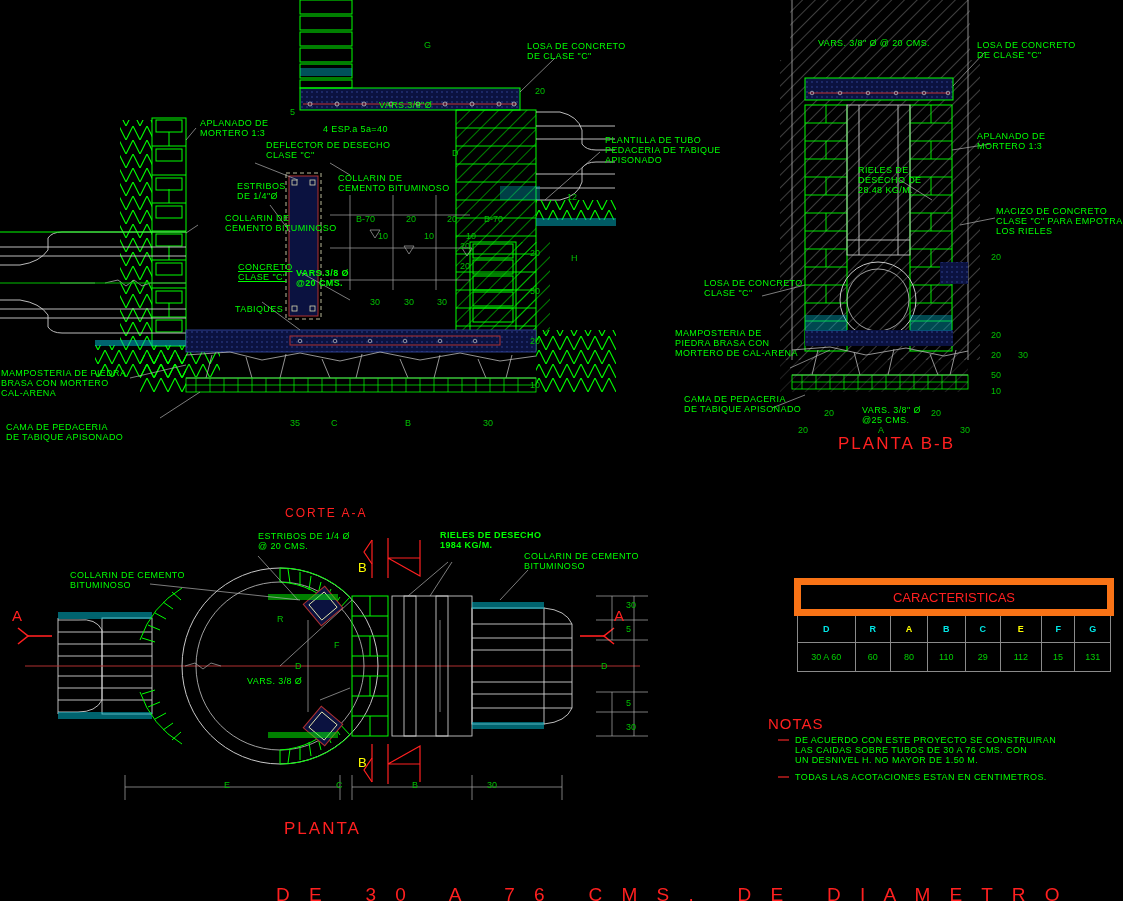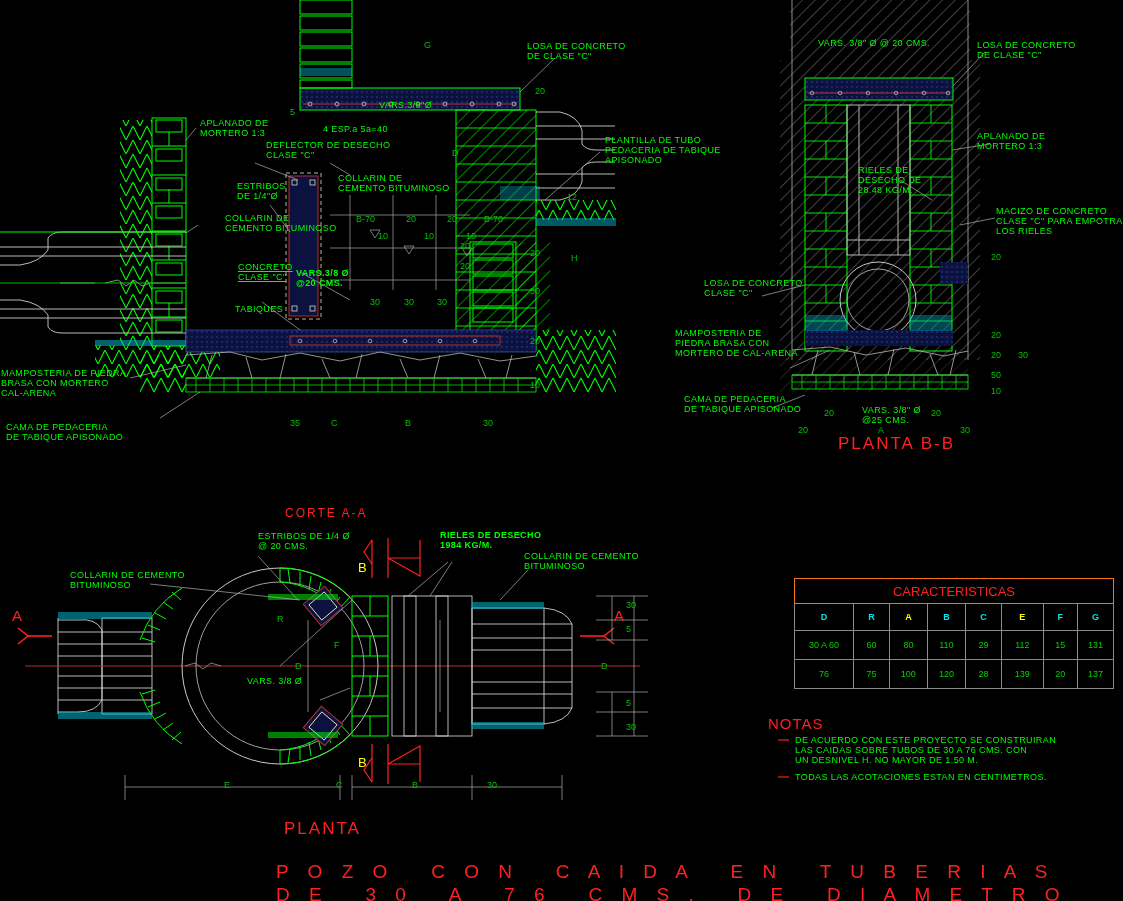--- a/index.html
+++ b/index.html
@@ -608,21 +608,21 @@
 <div class="dimtxt" style="left:277px;top:614px;">R</div>
 <div class="dimtxt" style="left:334px;top:640px;">F</div>
 <div class="dimtxt" style="left:224px;top:780px;">E</div>
 <div class="dimtxt" style="left:336px;top:780px;">C</div>
 <div class="dimtxt" style="left:412px;top:780px;">B</div>
 <div class="dimtxt" style="left:487px;top:780px;">30</div>
 
 <table class="chars" style="left:794px;top:578px;width:320px;">
   <tbody>
         <tr>
-    <td class="outer" colspan="8" style="height:24px;border:1px solid #f97316;">
+    <td class="outer" colspan="8" style="height:24px;border:7px solid #f97316;">
       <span class="r s13">CARACTERISTICAS</span>
     </td>
   </tr>
   <tr>
     <th style="height:26px;width:60px;color:#00e5e5;">D</th>
     <th style="width:36px;color:#00e5e5;">R</th>
     <th style="width:38px;color:#ffff00;">A</th>
     <th style="width:38px;color:#00e5e5;">B</th>
     <th style="width:36px;color:#00e5e5;">C</th>
     <th style="width:42px;color:#ffff00;">E</th>
@@ -632,35 +632,24 @@
   <tr>
     <td style="height:28px;color:#00d000;">30 A 60</td>
     <td style="color:#00d000;margin-top:13px;">60</td>
     <td style="color:#00d000;">80</td>
     <td style="color:#00d000;">110</td>
     <td style="color:#00d000;">29</td>
     <td style="color:#00d000;">112</td>
     <td style="color:#00d000;margin-left:16px;">15</td>
     <td style="color:#00d000;">131</td>
   </tr>
-  <tr>
-    <td style="height:28px;color:#00d000;">76</td>
-    <td style="color:#00d000;">75</td>
-    <td style="color:#00d000;">100</td>
-    <td style="color:#00d000;">120</td>
-    <td style="color:#00d000;">28</td>
-    <td style="color:#00d000;">139</td>
-    <td style="color:#00d000;">20</td>
-    <td style="color:#00d000;">137</td>
-  </tr>
 </tbody>
     </table>
 
 <div class="lbl r s15" style="left:768px;top:716px;letter-spacing:1px;">NOTAS</div>
 <div class="lbl g s9" style="left:795px;top:735px;">DE ACUERDO CON ESTE PROYECTO SE CONSTRUIRAN
 LAS CAIDAS SOBRE TUBOS DE 30 A 76 CMS. CON
 UN DESNIVEL H. NO MAYOR DE 1.50 M.</div>
 <div class="lbl g s9" style="left:795px;top:772px;">TODAS LAS ACOTACIONES ESTAN EN CENTIMETROS.</div>
 
-<div class="ttl" style="left:276px;top:861px;">P O Z O   C O N   C A I D A   E N   T U B E R I A S</div>
 <div class="ttl" style="left:276px;top:884px;">D E   3 0   A   7 6   C M S .   D E   D I A M E T R O</div>
 
 </div>
 
 </body></html>

